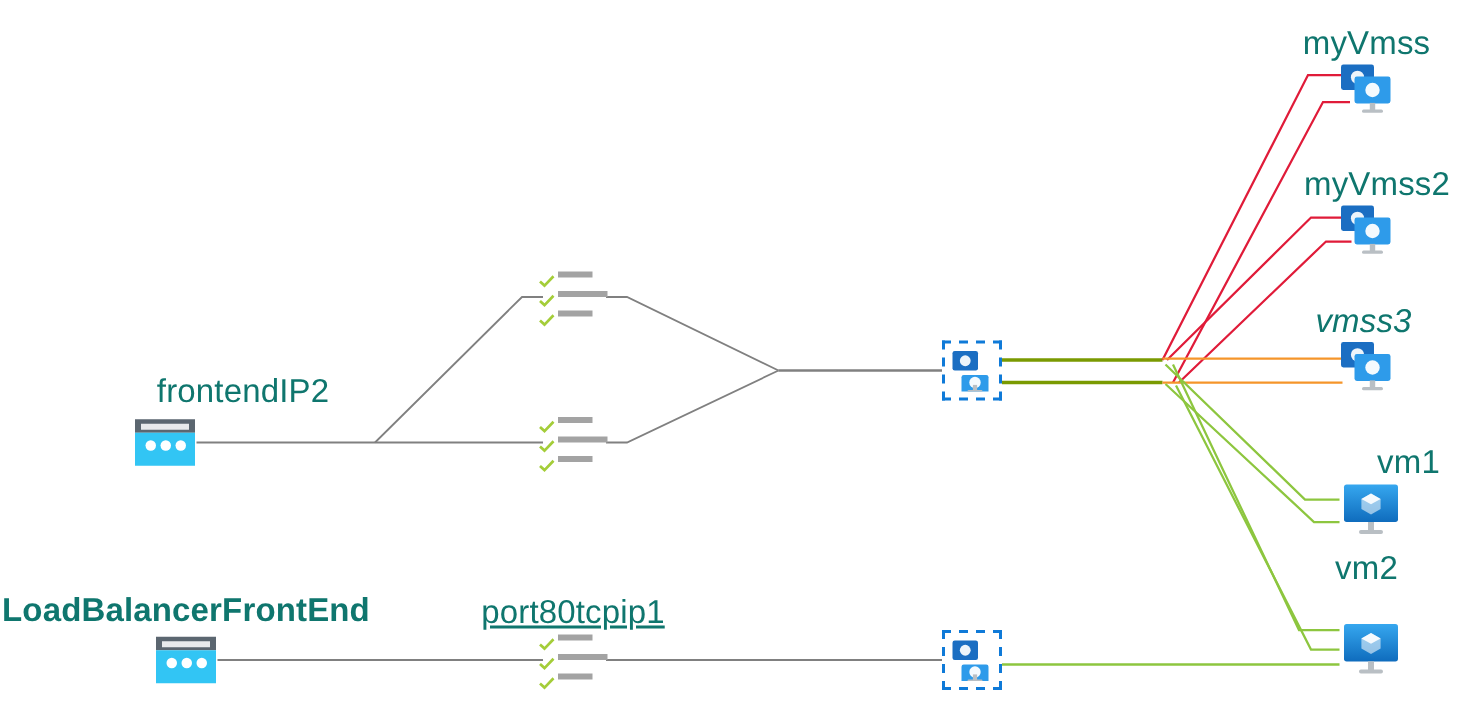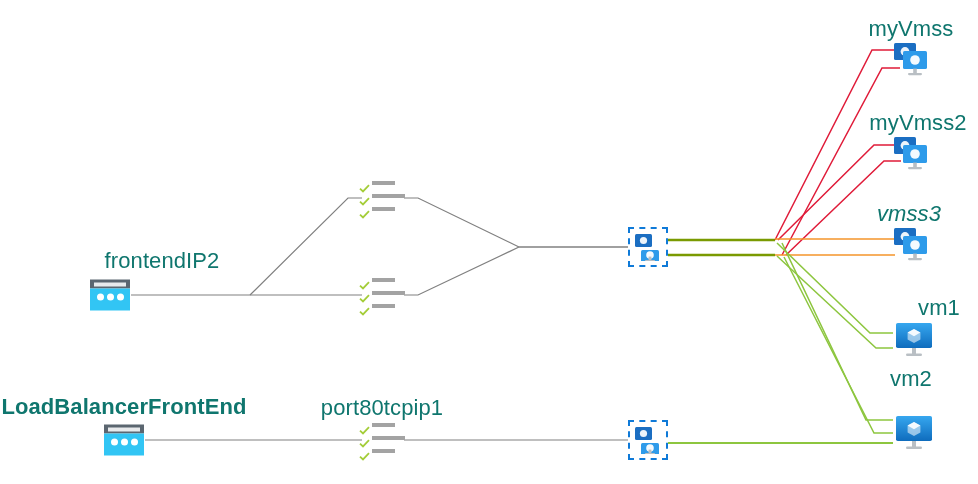--- a/index.html
+++ b/index.html
@@ -187,21 +187,21 @@
         </div>
       <div class="rule-row r2">
           <span class="chk"><svg width="11" height="9" viewBox="0 0 11 9">
               <path d="M1 4.6 L4 7.4 L10 1.2" stroke="#a4cd39" stroke-width="1.8" fill="none"></path>
             </svg></span>
           <span class="ln"></span>
         </div>
     </div>
   </div>
 
-  <div class="node-label" style="left:382px;top:421px;">port80tcpip1</div>
+  <div class="node-label" style="left:382px;top:421px;text-decoration:underline;">port80tcpip1</div>
   <div class="node" style="left:382px;top:440px;">
     <div class="rule-icon">
       <div class="rule-row r0">
           <span class="chk"><svg width="11" height="9" viewBox="0 0 11 9">
               <path d="M1 4.6 L4 7.4 L10 1.2" stroke="#a4cd39" stroke-width="1.8" fill="none"></path>
             </svg></span>
           <span class="ln"></span>
         </div>
       <div class="rule-row r1">
           <span class="chk"><svg width="11" height="9" viewBox="0 0 11 9">

